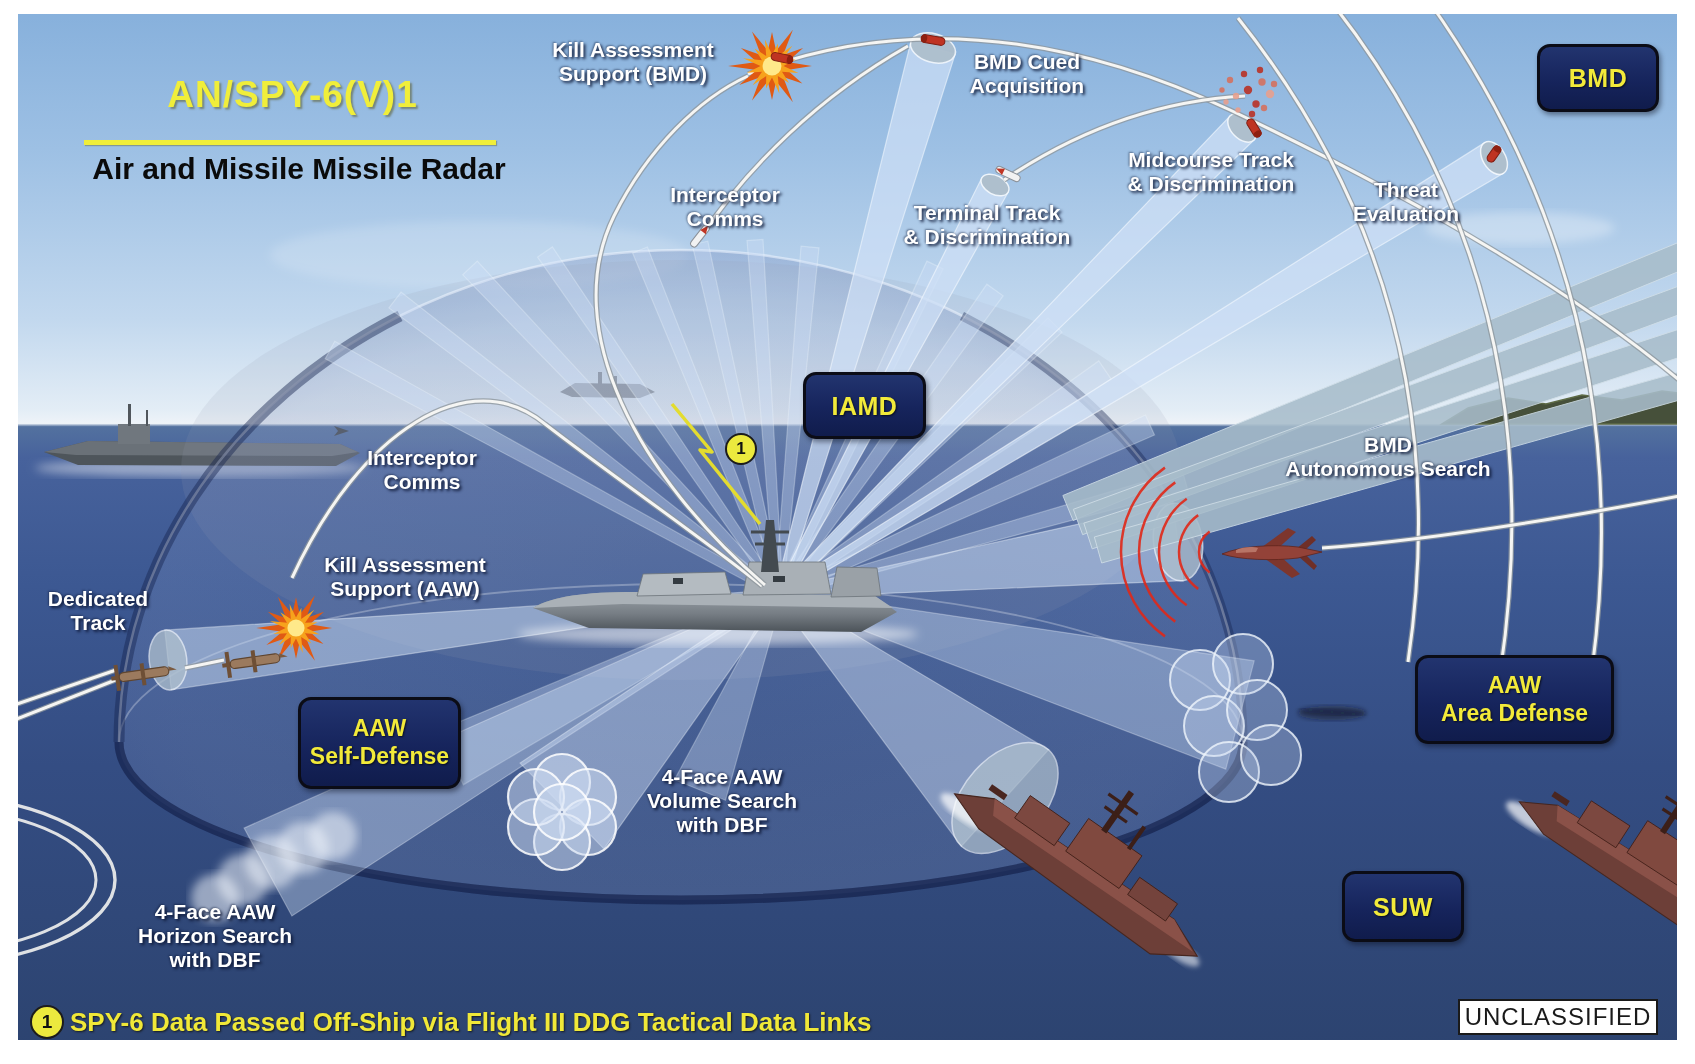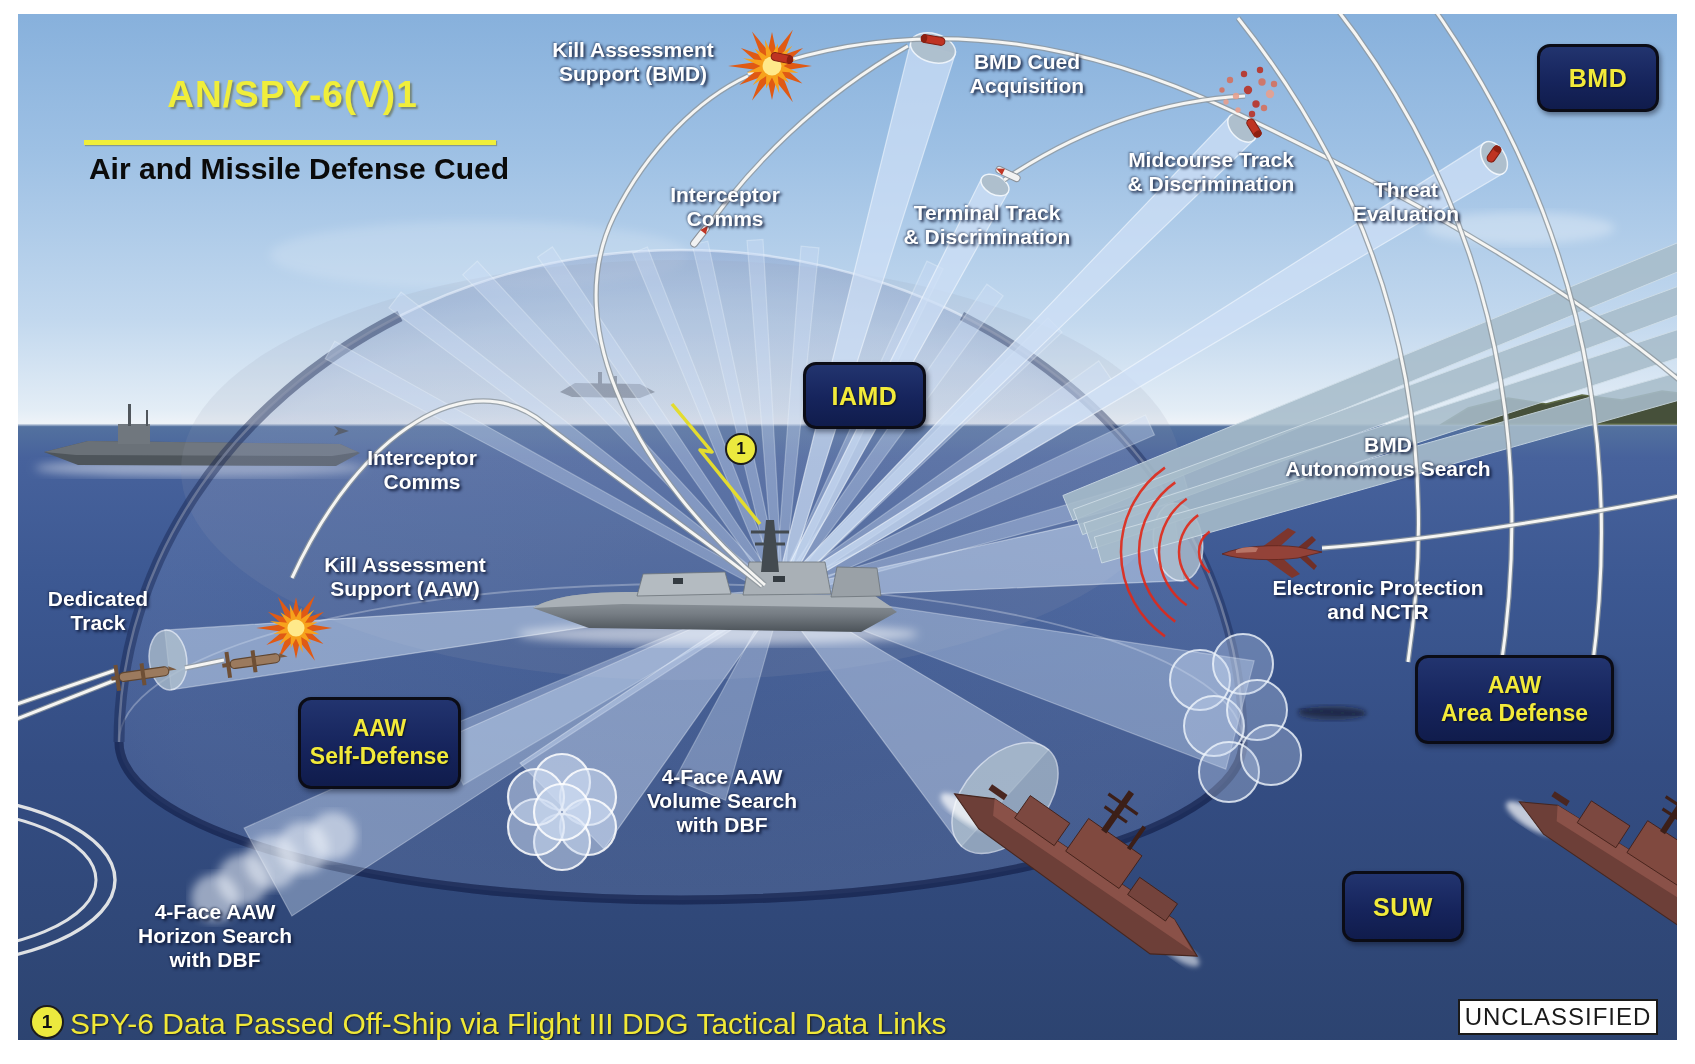--- a/index.html
+++ b/index.html
@@ -28,21 +28,21 @@
     background:linear-gradient(180deg,#22346f 0%,#16245c 55%,#101c4c 100%);
     border:3px solid #0b0c16;border-radius:13px;color:#f2ea3a;font-weight:bold;
     text-align:center;white-space:pre-line;line-height:1.2;
     box-shadow:2px 3px 5px rgba(10,15,30,.45);
     text-shadow:1px 1px 2px rgba(0,0,0,.65);z-index:32;}
   .badge.one-line{font-size:25px;letter-spacing:.5px;}
   .badge.two-line{font-size:23px;}
   .marker-circle{position:absolute;display:flex;align-items:center;justify-content:center;
     background:#ece93e;border:2px solid #1c1c1c;border-radius:50%;
     color:#111;font-weight:bold;z-index:34;}
-  .footnote-text{position:absolute;left:70px;top:1007px;font-size:30px;font-weight:normal;
+  .footnote-text{position:absolute;left:70px;top:1007px;font-size:26px;font-weight:bold;
     color:#f0e838;text-shadow:1px 1px 2px rgba(20,20,20,.85);z-index:34;white-space:nowrap;}
   .classification{position:absolute;left:1458px;top:999px;width:196px;height:32px;
     background:#ffffff;border:2px solid #1a1a1a;display:flex;align-items:center;
     justify-content:center;font-size:24px;color:#1a1a1a;letter-spacing:1px;z-index:34;}
 </style>
 </head>
 <body>
 
 <div class="stage">
 
@@ -327,21 +327,21 @@
         <circle cx="1252" cy="114" r="3.2" fill="#b93226" opacity="0.9"></circle>
         <circle cx="1274" cy="84" r="3.2" fill="#d4715f" opacity="0.9"></circle>
         <circle cx="1238" cy="110" r="2.7" fill="#e7a08e" opacity="0.9"></circle>
         <circle cx="1260" cy="70" r="3.2" fill="#b93226" opacity="0.9"></circle>
         <circle cx="1222" cy="90" r="2.7" fill="#d4715f" opacity="0.9"></circle>
       </g>
   </svg>
 
   <div class="title-main">AN/SPY-6(V)1</div>
   <div class="title-underline"></div>
-  <div class="title-sub">Air and Missile Defense Cued</div>
+  <div class="title-sub">Air and Missile Missile Radar</div>
 
   <div class="label" style="left:633px;top:62px;">Kill Assessment
 Support (BMD)</div>
   <div class="label" style="left:1027px;top:74px;">BMD Cued
 Acquisition</div>
   <div class="label" style="left:725px;top:207px;">Interceptor
 Comms</div>
   <div class="label" style="left:987px;top:225px;">Terminal Track
 &amp; Discrimination</div>
   <div class="label" style="left:1185px;top:172px;margin-left:26px;">Midcourse Track
@@ -349,31 +349,29 @@
   <div class="label" style="left:1406px;top:202px;">Threat
 Evaluation</div>
   <div class="label" style="left:422px;top:470px;">Interceptor
 Comms</div>
   <div class="label" style="left:405px;top:577px;">Kill Assessment
 Support (AAW)</div>
   <div class="label" style="left:88px;top:611px;margin-left:10px;">Dedicated
 Track</div>
   <div class="label" style="left:1388px;top:457px;">BMD
 Autonomous Search</div>
-  <div class="label" style="left:1378px;top:600px;">Electronic Protection
-and NCTR</div>
   <div class="label" style="left:722px;top:801px;">4-Face AAW
 Volume Search
 with DBF</div>
   <div class="label" style="left:215px;top:936px;">4-Face AAW
 Horizon Search
 with DBF</div>
 
   <div class="badge one-line" style="left:1537px;top:44px;width:116px;height:62px;">BMD</div>
-  <div class="badge one-line" style="left:803px;top:362px;width:117px;height:61px;">IAMD</div>
+  <div class="badge one-line" style="left:803px;top:372px;width:117px;height:61px;">IAMD</div>
   <div class="badge two-line" style="left:298px;top:697px;width:157px;height:86px;">AAW
 Self-Defense</div>
   <div class="badge two-line" style="left:1415px;top:655px;width:193px;height:83px;">AAW
 Area Defense</div>
   <div class="badge one-line" style="left:1342px;top:871px;width:116px;height:65px;">SUW</div>
 
   <div class="marker-circle" style="left:725px;top:433px;width:28px;height:28px;font-size:17px;">1</div>
   <div class="marker-circle" style="left:30px;top:1005px;width:30px;height:30px;font-size:19px;">1</div>
   <div class="footnote-text">SPY-6 Data Passed Off-Ship via Flight III DDG Tactical Data Links</div>
 

